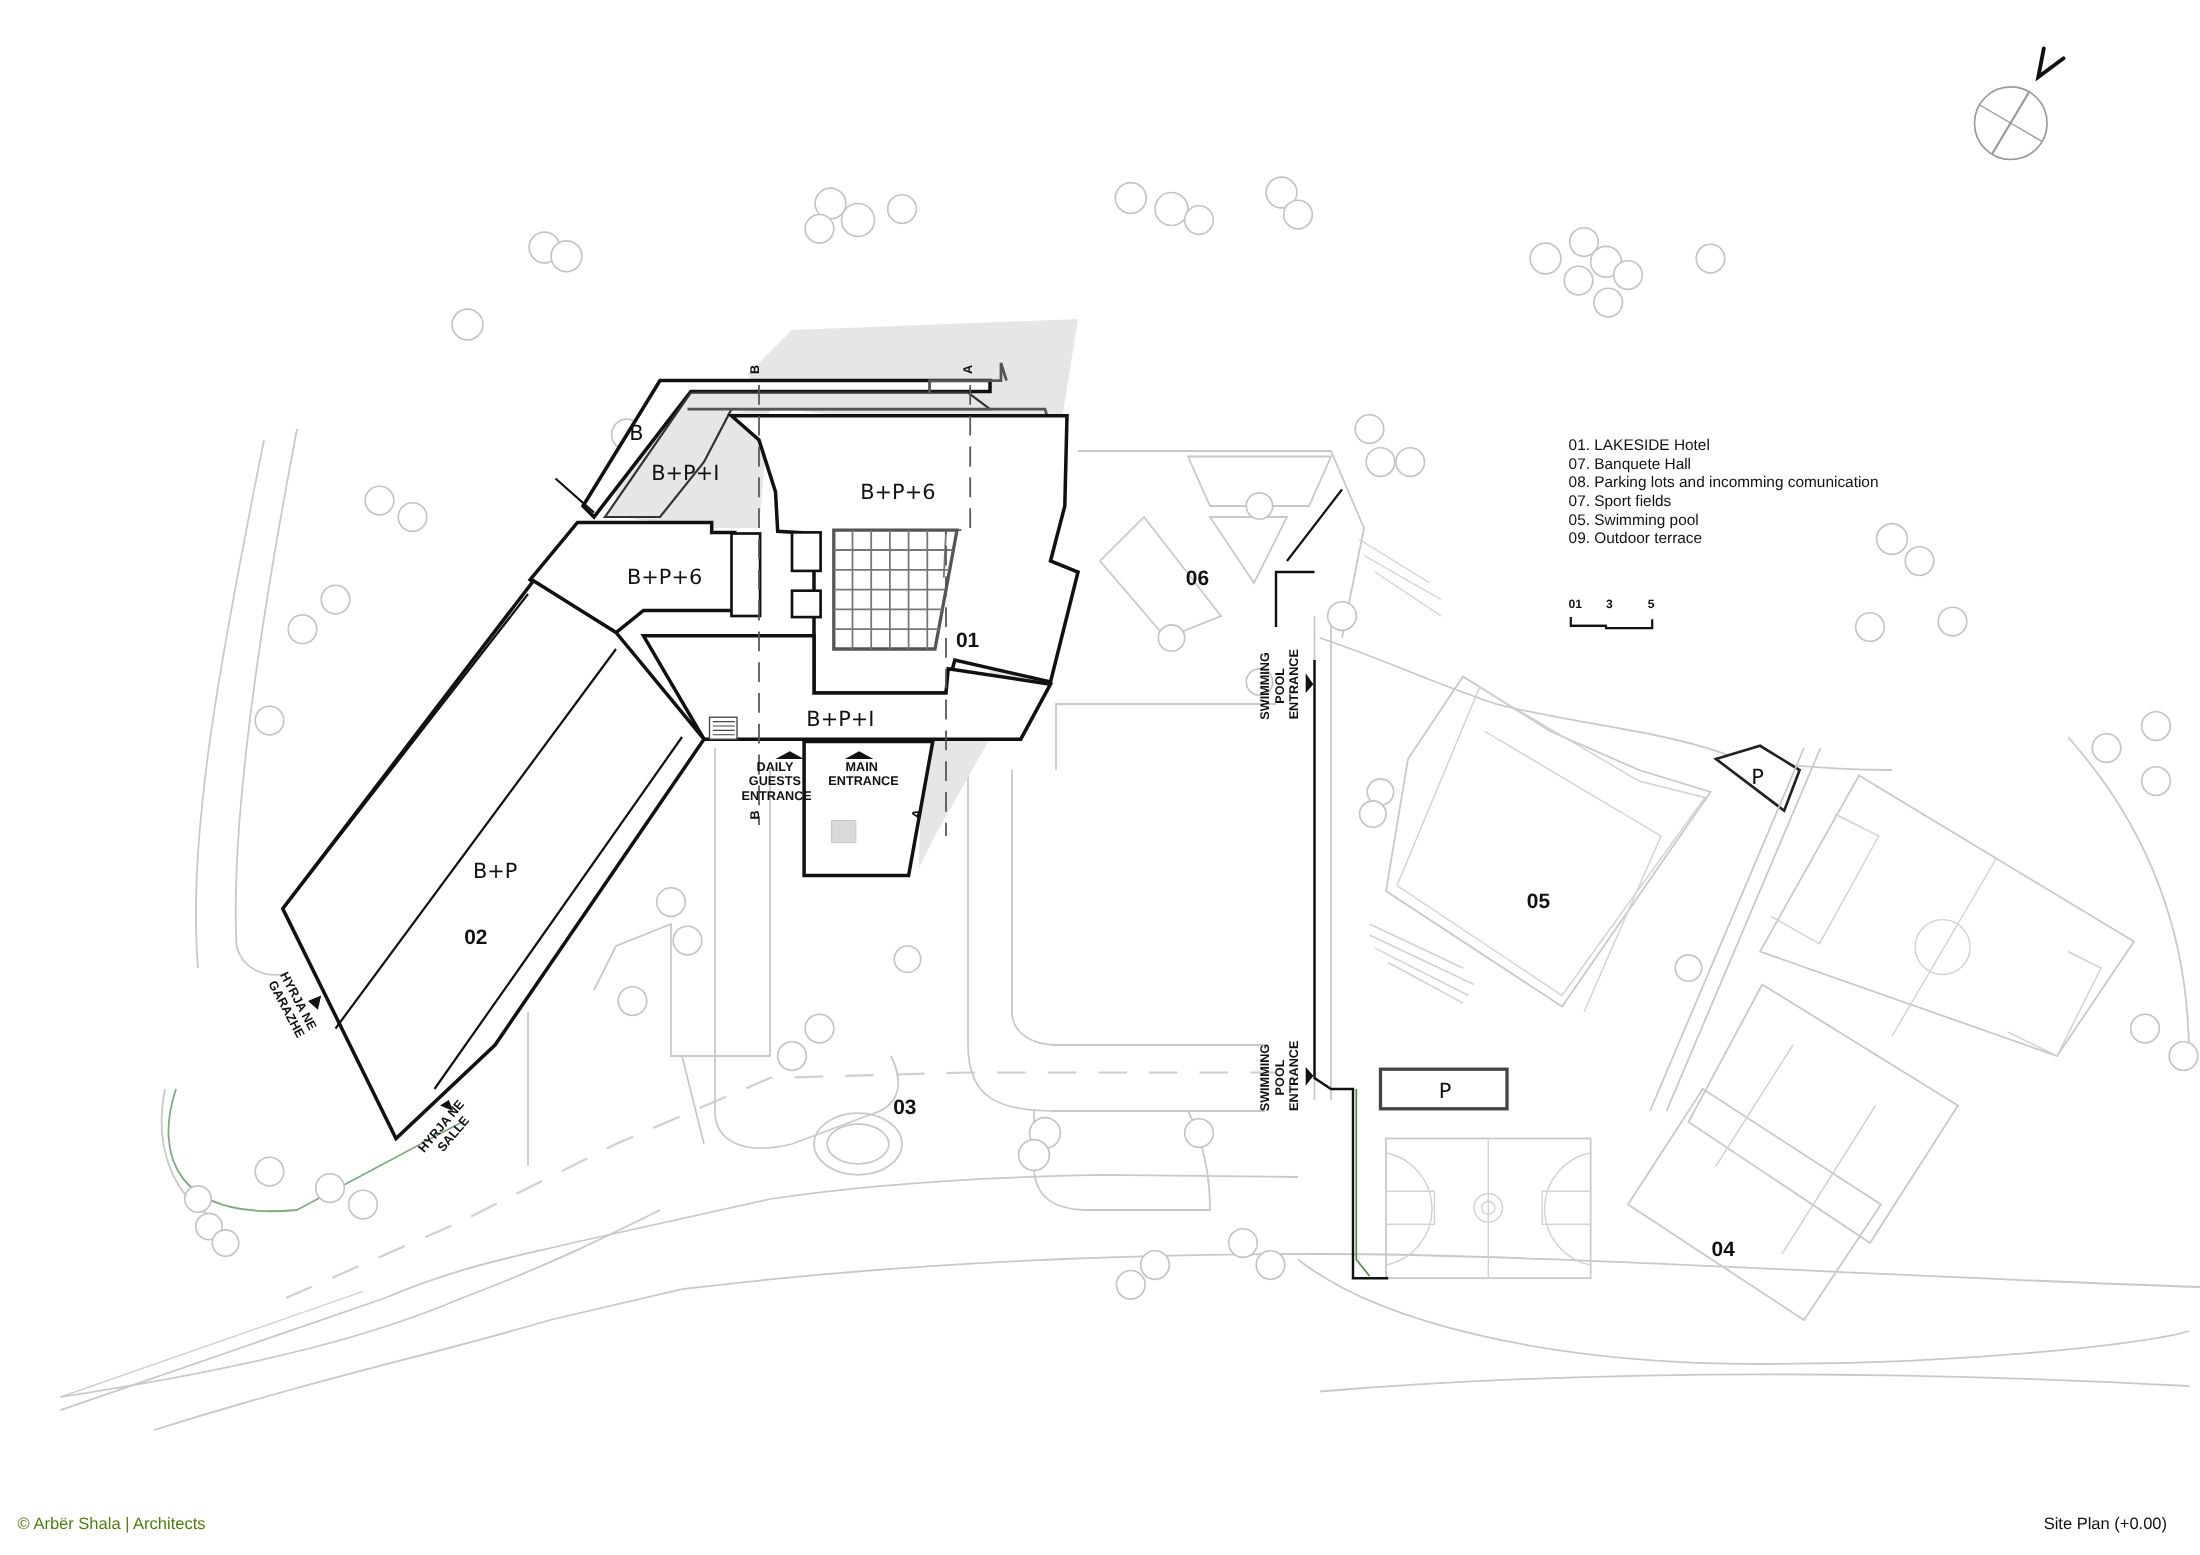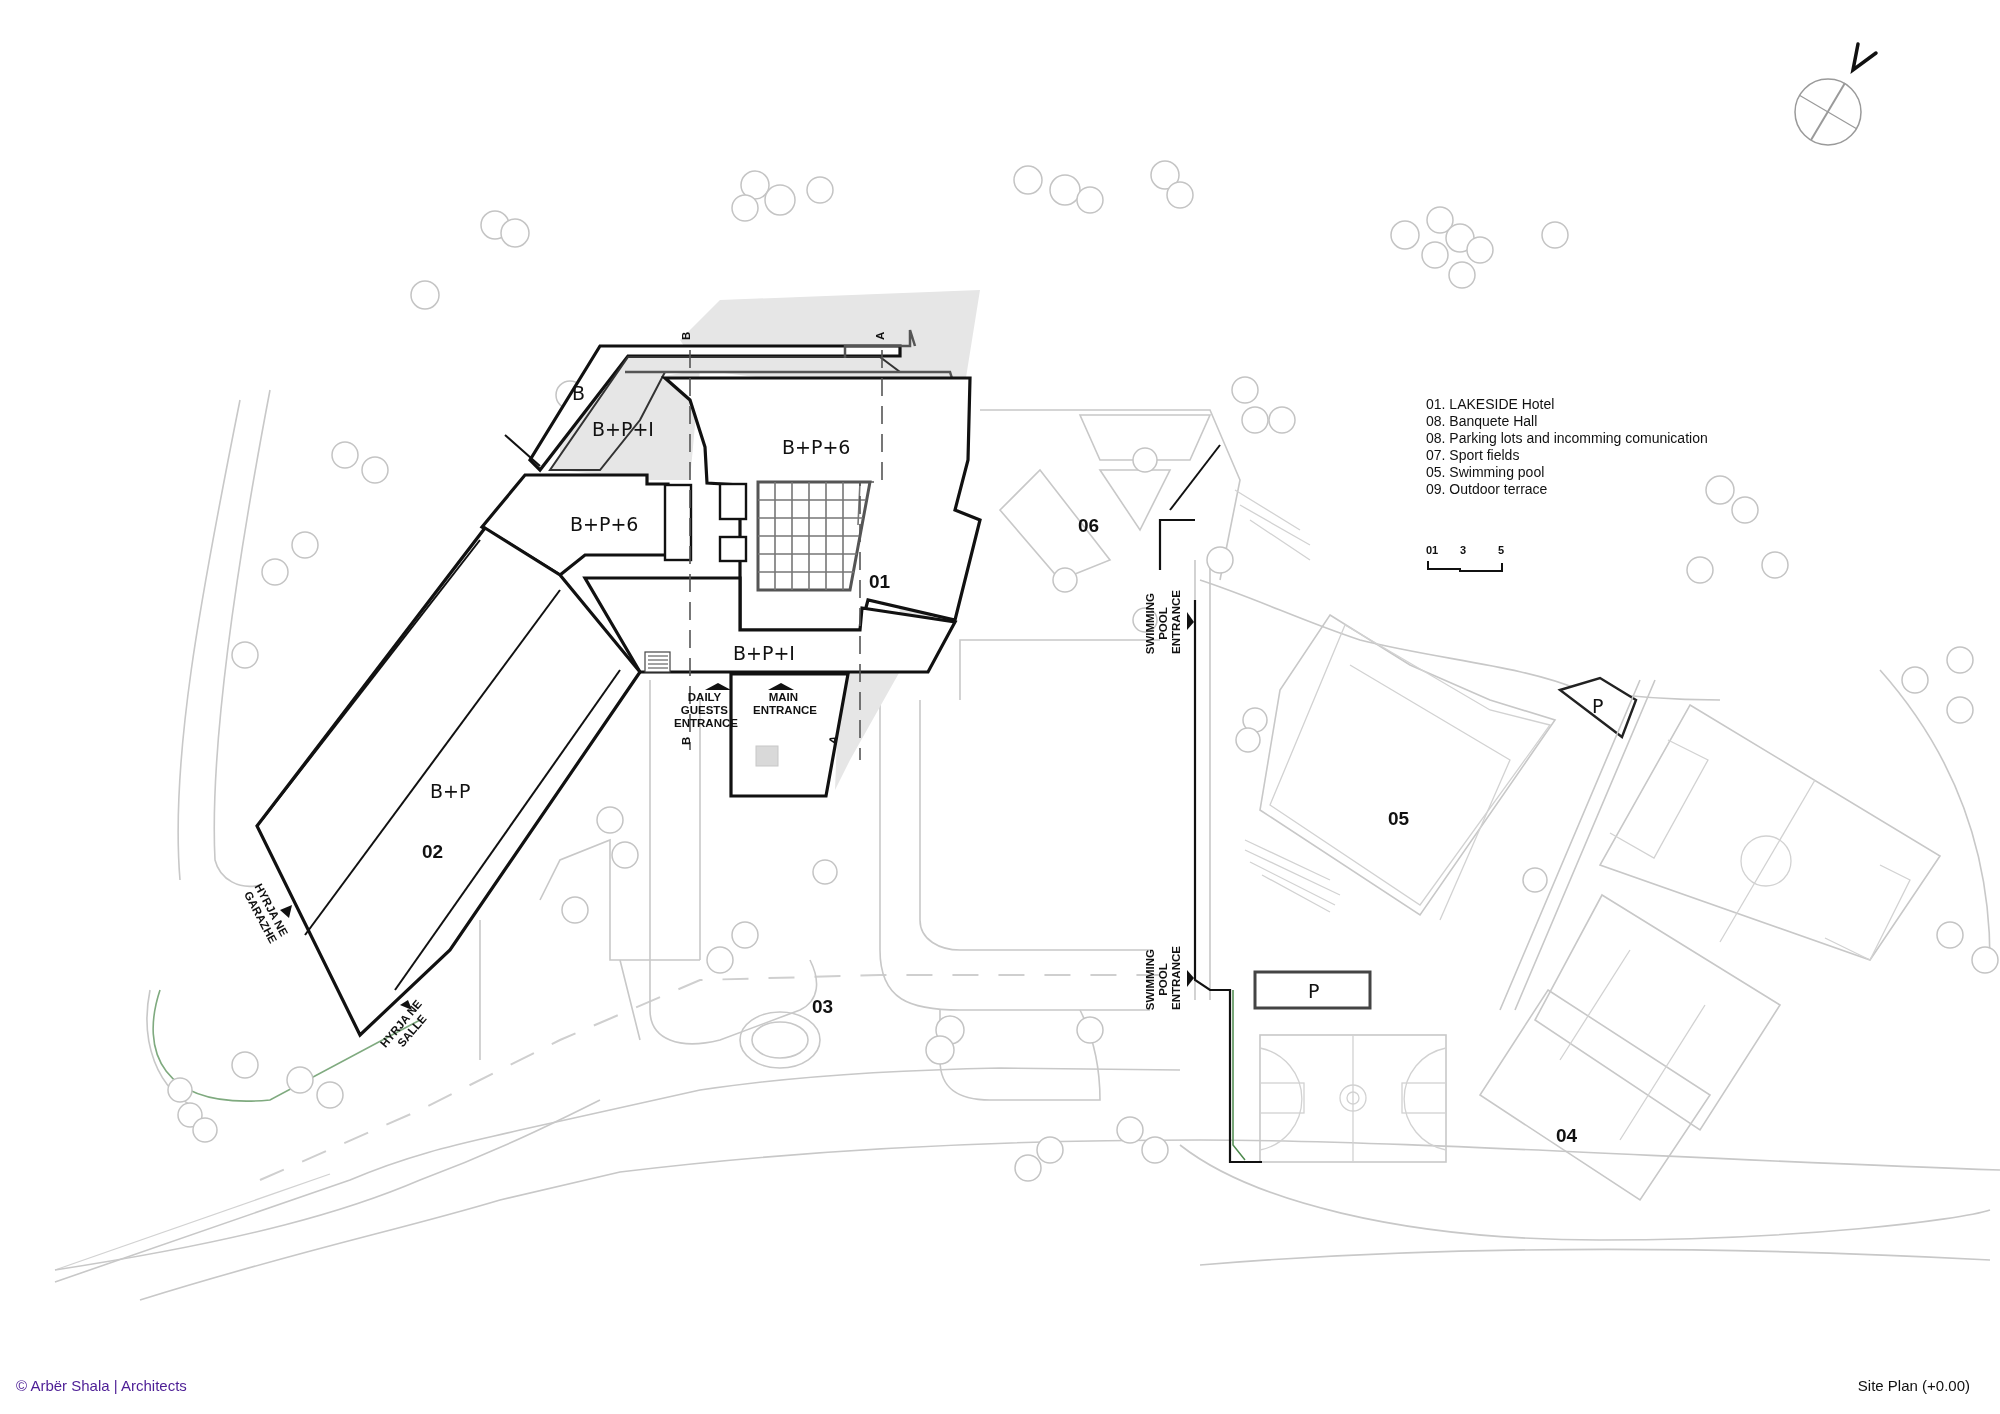--- a/index.html
+++ b/index.html
@@ -12,21 +12,21 @@
   .bldthin { fill:none; stroke:#111; stroke-width:2; }
   .shadow { fill:#e6e6e6; stroke:none; }
   .dash { fill:none; stroke:#555; stroke-width:1.6; stroke-dasharray:18 10; }
   .roaddash { fill:none; stroke:#cfcfcf; stroke-width:2; stroke-dasharray:26 20; }
   .lbl { font-family:"DejaVu Sans", sans-serif; font-size:19px; fill:#111; }
   .num { font-family:"Liberation Sans", sans-serif; font-weight:bold; font-size:19px; fill:#111; }
   .ent { font-family:"Liberation Sans", sans-serif; font-weight:bold; font-size:11.5px; fill:#111; }
   .legend { position:absolute; left:1426px; top:396px; font-weight:normal; font-size:14px; line-height:17px; color:#111; }
   .legend div { white-space:nowrap; }
   .scale { position:absolute; left:1426px; top:544px; font-weight:bold; font-size:11px; color:#111; width:80px; height:40px; }
-  .footer-left { position:absolute; left:16px; top:1377px; font-size:15px; color:#4c1d95; }
+  .footer-left { position:absolute; left:16px; top:1377px; font-size:15px; color:#4d7c0f; }
   .footer-right { position:absolute; right:30px; top:1377px; font-size:15px; color:#111;margin-left:40px; }
 </style>
 </head>
 <body>
 
 <svg id="plan" width="2000" height="1414" viewBox="0 0 2000 1414">
 
   <g>
 
     <path class="lt" d="M240 400 C200 600 170 760 180 880 M270 390 C230 600 210 760 215 860 C220 880 240 890 260 885"></path>
@@ -284,21 +284,21 @@
     <path d="M400 1005 L408 1000 L412 1010 Z" fill="#111"></path>
     <text class="ent" text-anchor="middle" transform="translate(405 1025) rotate(-50)">
       <tspan x="0" y="0">HYRJA NE</tspan>
       <tspan x="0" y="13">SALLE</tspan>
     </text>
   </g>
 </svg>
 
 <div class="legend">
   <div>01. LAKESIDE Hotel</div>
-  <div>08. Banquete Hall</div>
+  <div>07. Banquete Hall</div>
   <div>08. Parking lots and incomming comunication</div>
   <div>07. Sport fields</div>
   <div>05. Swimming pool</div>
   <div>09. Outdoor terrace</div>
 </div>
 
 <div class="scale">
   <span style="position:absolute;left:0;top:0;">01</span>
   <span style="position:absolute;left:34px;top:0;">3</span>
   <span style="position:absolute;left:72px;top:0;">5</span>

